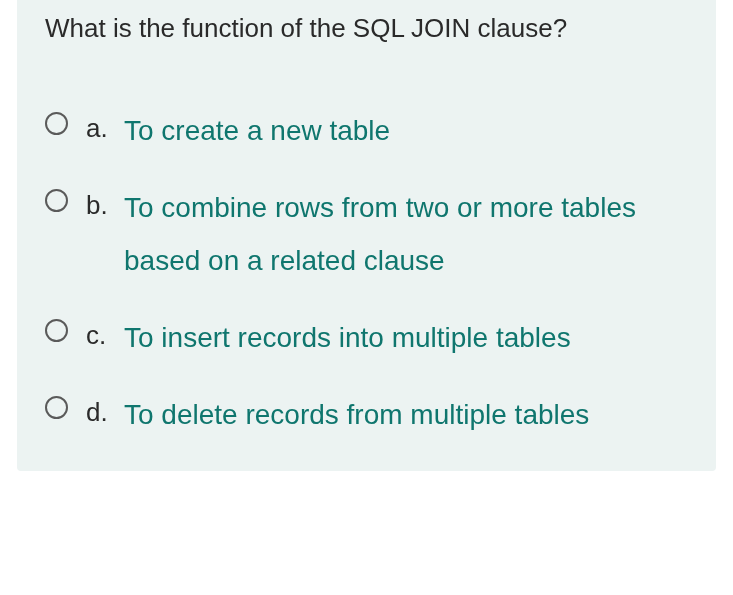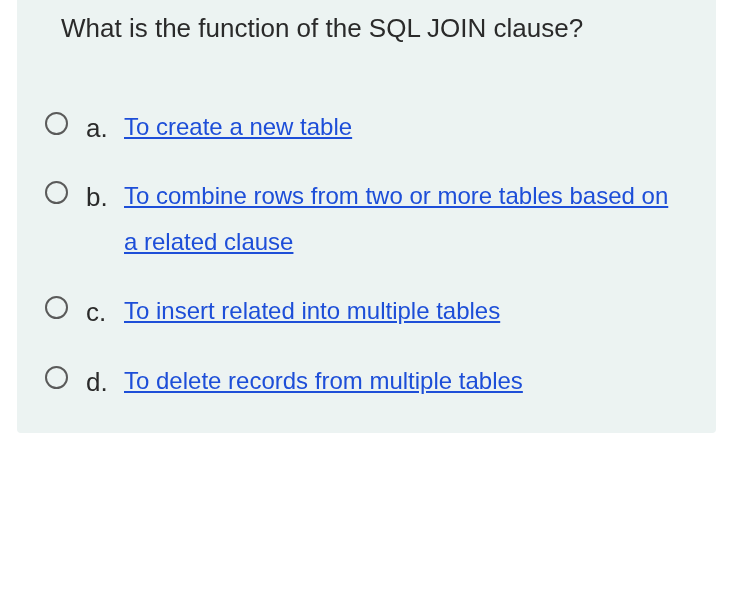--- a/index.html
+++ b/index.html
@@ -17,21 +17,21 @@
     .question-card {
       background: #ecf3f2;
       margin: 0 17px 17px 17px;
       padding: 0 0 30px 0;
       border-radius: 0 0 4px 4px;
     }
     .question-text {
       font-size: 26px;
       color: #2a2a2a;
       line-height: 1.75;
-      padding: 6px 28px 28px 44px;
+      padding: 6px 28px 28px 28px;
       font-weight: 400;
     }
     .options-list {
       padding: 28px 28px 0 28px;
     }
     .option-row {
       display: flex;
       align-items: flex-start;
       margin-bottom: 28px;
       cursor: pointer;
@@ -50,26 +50,25 @@
       background: transparent;
     }
     .option-letter {
       font-size: 26px;
       color: #2a2a2a;
       width: 38px;
       flex-shrink: 0;
       line-height: 1.55;
     }
     .option-text {
-      font-size: 24px;
-      color: #1d4ed8;
+      font-size: 28px;
+      color: #0f766e;
       line-height: 1.9;
       flex: 1;
       margin-top: -4px;
-      text-decoration: underline;
     }
   </style>
 </head>
 <body>
 
 <div class="question-card">
   <div class="question-text">What is the function of the SQL JOIN clause?</div>
   <div class="options-list">
 
     <label class="option-row">
@@ -80,21 +79,21 @@
 
     <label class="option-row">
       <span class="radio-circle"></span>
       <span class="option-letter">b.</span>
       <span class="option-text">To combine rows from two or more tables based on a related clause</span>
     </label>
 
     <label class="option-row">
       <span class="radio-circle"></span>
       <span class="option-letter">c.</span>
-      <span class="option-text">To insert related into multiple tables</span>
+      <span class="option-text">To insert records into multiple tables</span>
     </label>
 
     <label class="option-row">
       <span class="radio-circle"></span>
       <span class="option-letter">d.</span>
       <span class="option-text">To delete records from multiple tables</span>
     </label>
 
   </div>
 </div>

